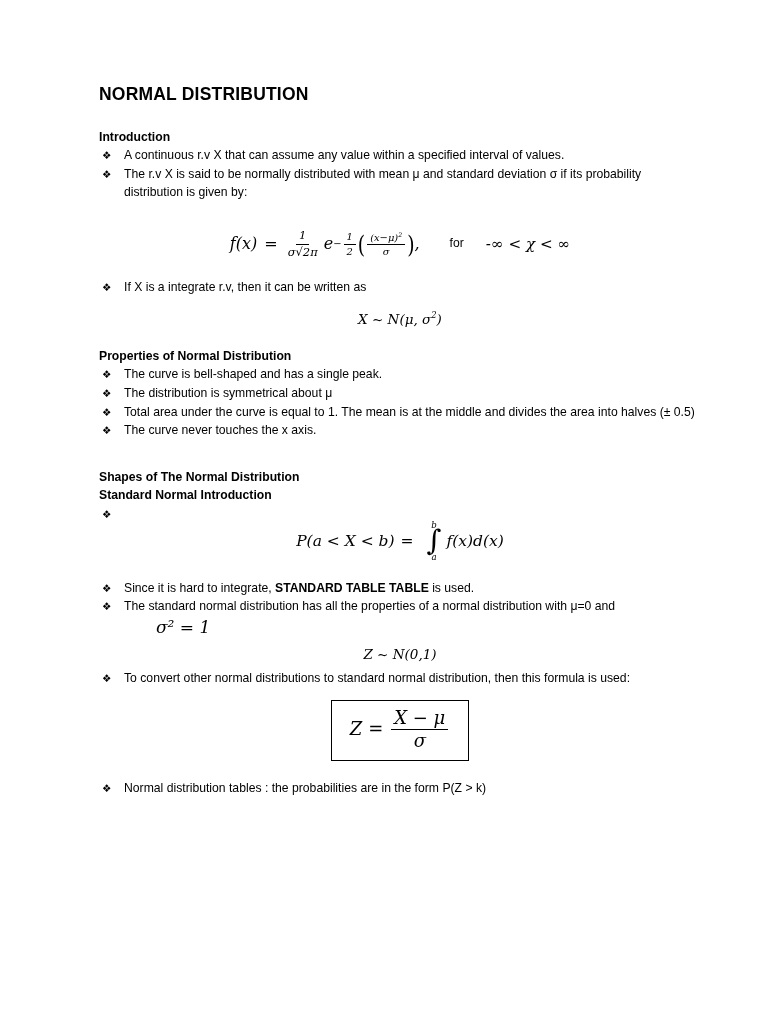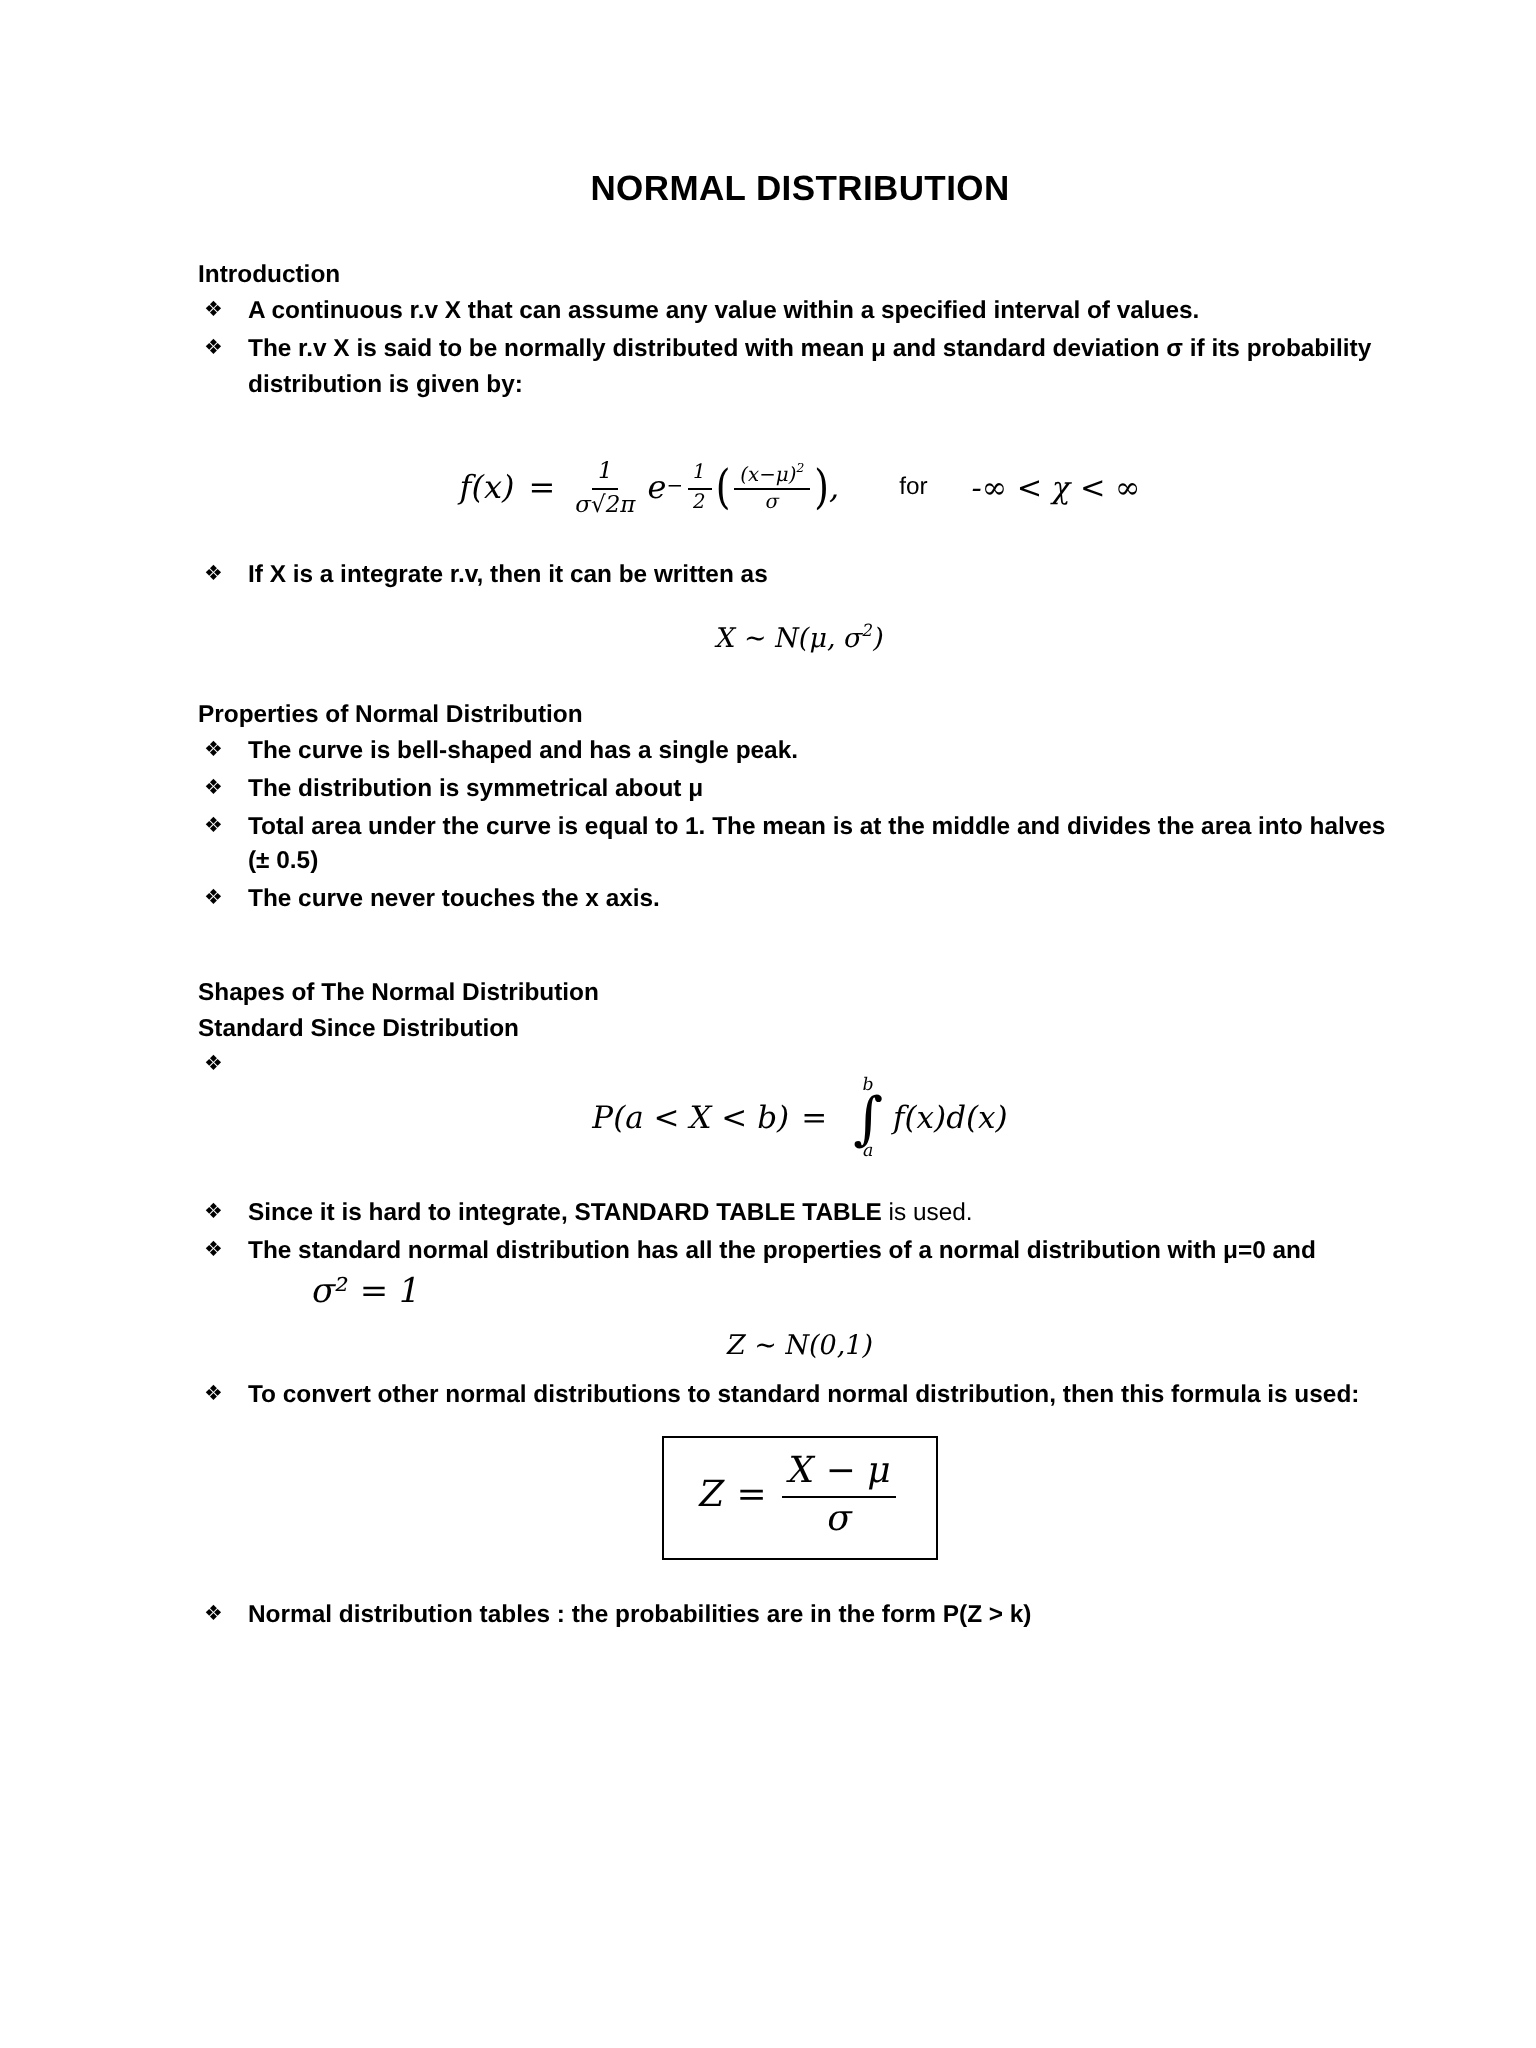--- a/index.html
+++ b/index.html
@@ -24,21 +24,21 @@
   }
   .content {
     position: absolute;
     left: 99px;
     top: 84px;
     width: 602px;
   }
 
   
   .doc-title {
-    text-align: center;
+    text-align: left;
     font-size: 17.5px;
     font-weight: bold;
     letter-spacing: 0.2px;
     margin: 0 0 24px 0;
     line-height: 1.2;
   }
 
   
   .section-heading {
     font-size: 12.2px;
@@ -66,21 +66,21 @@
     line-height: 1.45;
     margin: 0 0 1px 0;
   }
   ul.bullets li .bullet-mark {
     position: absolute;
     left: 3px;
     top: 0px;
     font-size: 10.5px;
     line-height: 1.68;
   }
-  .bullet-text { display: inline; font-weight: bold; }
+  .bullet-text { display: inline; }
   .bold-inline { font-weight: bold; }
 
   
   .math-block {
     font-family: "DejaVu Serif", "Liberation Serif", serif;
     font-style: italic;
     text-align: center;
     line-height: 1.1;
   }
   .math-row {
@@ -281,21 +281,21 @@
       </li>
       <li>
         <span class="bullet-mark">❖</span>
         <span class="bullet-text">The curve never touches the x axis.</span>
       </li>
     </ul>
 
     <div class="section-heading spaced-lg">Shapes of The Normal Distribution</div>
 
 
-    <div class="section-heading">Standard Since Distribution</div>
+    <div class="section-heading">Standard Normal Introduction</div>
     <ul class="bullets">
       <li>
         <span class="bullet-mark">❖</span>
       </li>
     </ul>
 
     <div class="math-block formula-prob">
       <span class="math-row">
         <span>P(a &lt; X &lt; b)</span>
         <span style="margin:0 6px;">=</span>

